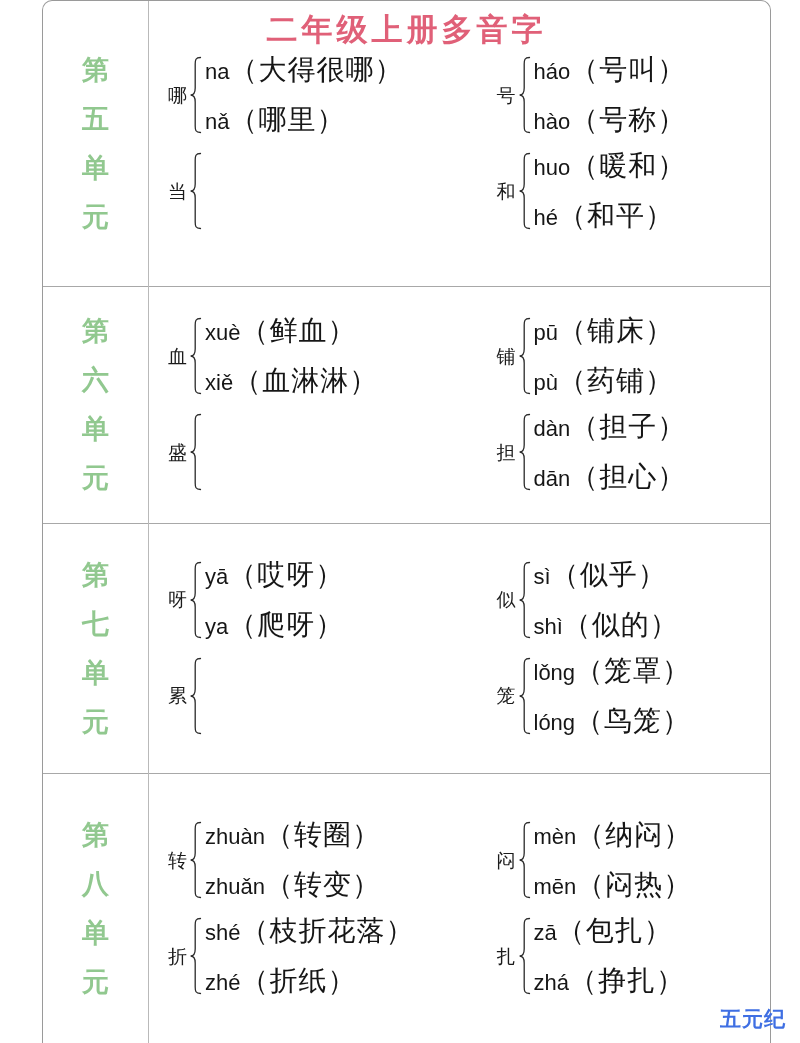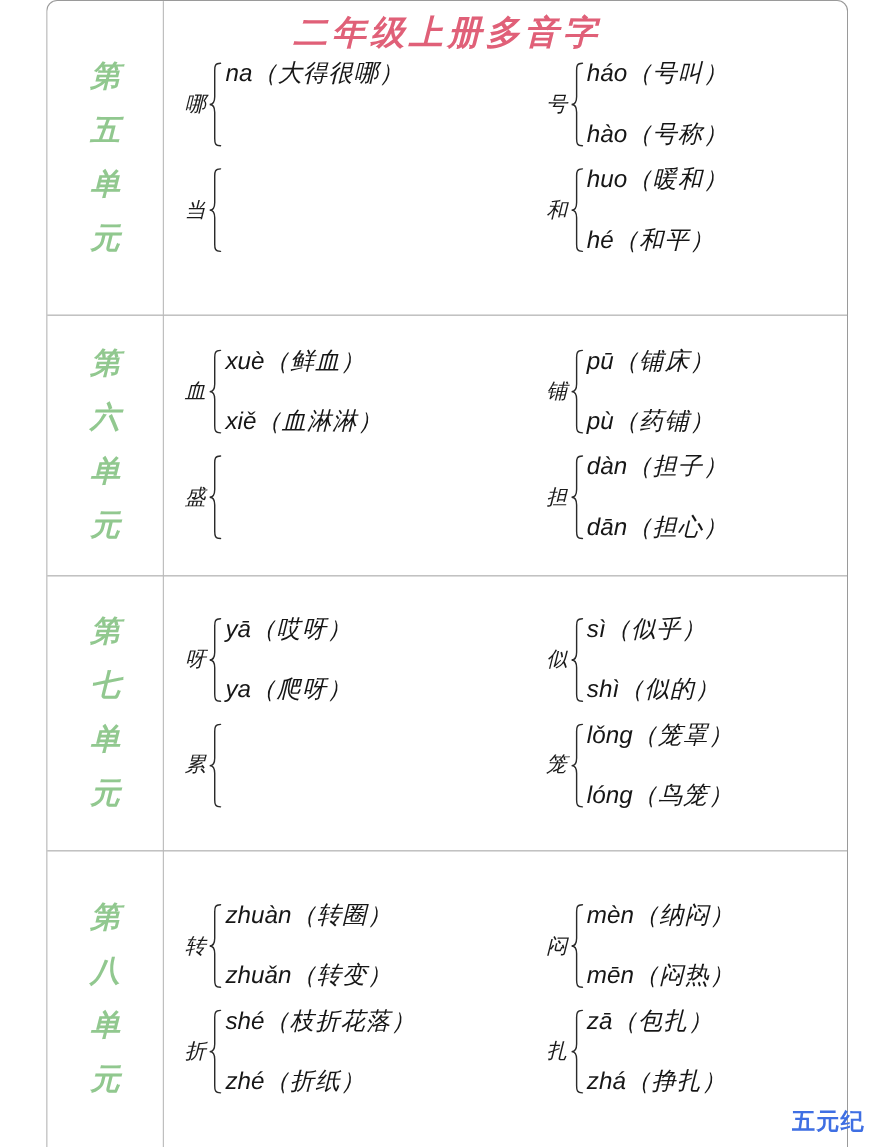--- a/index.html
+++ b/index.html
@@ -20,21 +20,20 @@
     left: 42px;
     top: 0px;
     width: 729px;
     height: 1043px;
     box-sizing: border-box;
     border-left: 1.5px solid #9a9a9a;
     border-right: 1.5px solid #9a9a9a;
     border-top: 1.5px solid #9a9a9a;
     border-top-left-radius: 10px;
     border-top-right-radius: 10px;
-    font-style: italic;
   }
 
   .title {
     position: absolute;
     left: 0;
     right: 0;
     top: 8px;
     text-align: center;
     font-family: "DejaVu Serif", "Liberation Serif", serif;
     font-size: 31px;
@@ -129,21 +128,21 @@
     line-height: 1;
     text-align: right;
   }
   .pinyin {
     font-family: "Liberation Sans", sans-serif;
     font-size: 22px;
     color: #161616;
   }
   .word {
     font-family: "DejaVu Serif", "Liberation Serif", serif;
-    font-size: 22px;
+    font-size: 28px;
     color: #161616;
     letter-spacing: 1px;
   }
 
   .watermark {
     position: absolute;
     right: 14px;
     bottom: 10px;
     font-family: "DejaVu Sans", "Liberation Sans", sans-serif;
     font-size: 21px;
@@ -174,20 +173,24 @@
               <span class="brace">
                 <svg width="13" height="78" viewBox="0 0 13 78">
                   <path d="M11.5 1.5 C6.5 1.5 6.2 4 6.2 8 L6.2 32 C6.2 36 5 39 1.6 39 C5 39 6.2 42 6.2 46 L6.2 70 C6.2 74 6.5 76.5 11.5 76.5" fill="none" stroke="#2a2a2a" stroke-width="1.3" stroke-linecap="round"></path>
                 </svg>
               </span>
               <span class="readings">
                 <span class="reading">
                   <span class="pinyin">na</span>
                   <span class="word">（大得很哪）</span>
                 </span>
+                <span class="reading">
+                  <span class="pinyin">nǎ</span>
+                  <span class="word">（哪里）</span>
+                </span>
               </span>
             </div>
             <div class="entry">
               <span class="headchar">当</span>
               <span class="brace">
                 <svg width="13" height="78" viewBox="0 0 13 78">
                   <path d="M11.5 1.5 C6.5 1.5 6.2 4 6.2 8 L6.2 32 C6.2 36 5 39 1.6 39 C5 39 6.2 42 6.2 46 L6.2 70 C6.2 74 6.5 76.5 11.5 76.5" fill="none" stroke="#2a2a2a" stroke-width="1.3" stroke-linecap="round"></path>
                 </svg>
               </span>
             </div>

